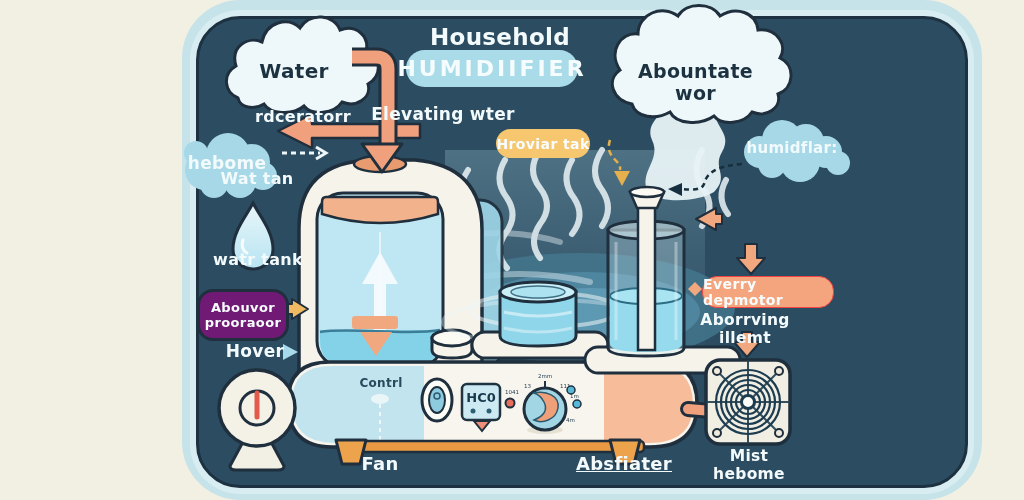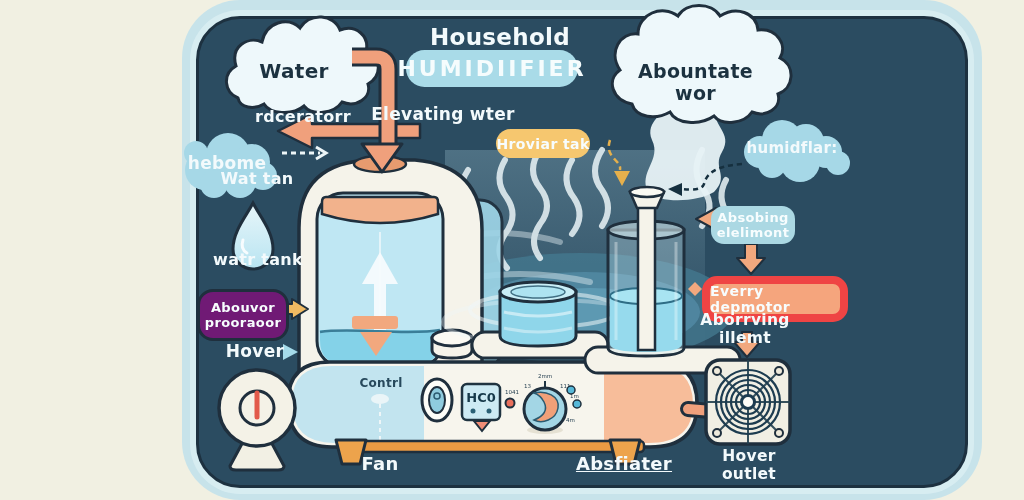--- a/index.html
+++ b/index.html
@@ -32,21 +32,21 @@
     left:406px;top:50px;width:172px;height:37px;border-radius:19px;
     background:#a9dbe8;color:#f5fcfd;font-size:22px;letter-spacing:3px;
   }
   #pill-hroviar{left:496px;top:129px;width:94px;height:29px;border-radius:15px;
     background:#f6c76f;font-size:14px;}
   #pill-abouvor{left:197px;top:289px;width:86px;height:46px;border-radius:16px;
     background:#701a75;border:3px solid #1f2f3d;font-size:13px;}
   #pill-absobing{left:711px;top:206px;width:84px;height:38px;border-radius:13px;
     background:#abd8e3;font-size:13px;}
   #pill-everry{left:702px;top:276px;width:130px;height:30px;border-radius:15px;
-    background:#f5a57d;border:8px solid #ef4444;font-size:14px;}
+    background:#f5a57d;border:1px solid #ef4444;font-size:14px;}
 </style>
 </head>
 <body>
 
 <div id="canvas">
   <div id="frame"></div>
   <div id="panel"></div>
 
   <svg id="art" viewBox="0 0 1024 500">
     <defs>
@@ -277,24 +277,20 @@
   <div class="pill" id="pill-abouvor">
     <span>Abouvor</span>
     <span>prooraoor</span>
   </div>
   <div class="lbl" style="left:224px;top:342px;width:62px;font-size:17px;text-align:center;">Hover</div>
 
   <div class="pill" id="pill-hroviar">Hroviar tak</div>
 
   <div class="lbl" style="left:742px;top:140px;width:100px;font-size:15px;">humidflar:</div>
 
-  <div class="pill" id="pill-absobing">
-    <span>Absobing</span>
-    <span>elelimont</span>
-  </div>
   <div class="pill" id="pill-everry">Everry depmotor</div>
   <div class="lbl" style="left:684px;top:312px;width:122px;font-size:15.5px;">Aborrving illemt</div>
 
   <div class="lbl dark" style="left:350px;top:377px;width:62px;font-size:12px;color:#27495c;">Contrl</div>
   <div class="lbl" style="left:348px;top:454px;width:64px;font-size:18px;">Fan</div>
   <div class="lbl" style="left:566px;top:454px;width:116px;font-size:18px;text-decoration:underline;">Absfiater</div>
-  <div class="lbl" style="left:702px;top:448px;width:94px;font-size:15.5px;">Hover outlet</div>
+  <div class="lbl" style="left:702px;top:448px;width:94px;font-size:15.5px;">Mist hebome</div>
 </div>
 
 </body></html>

